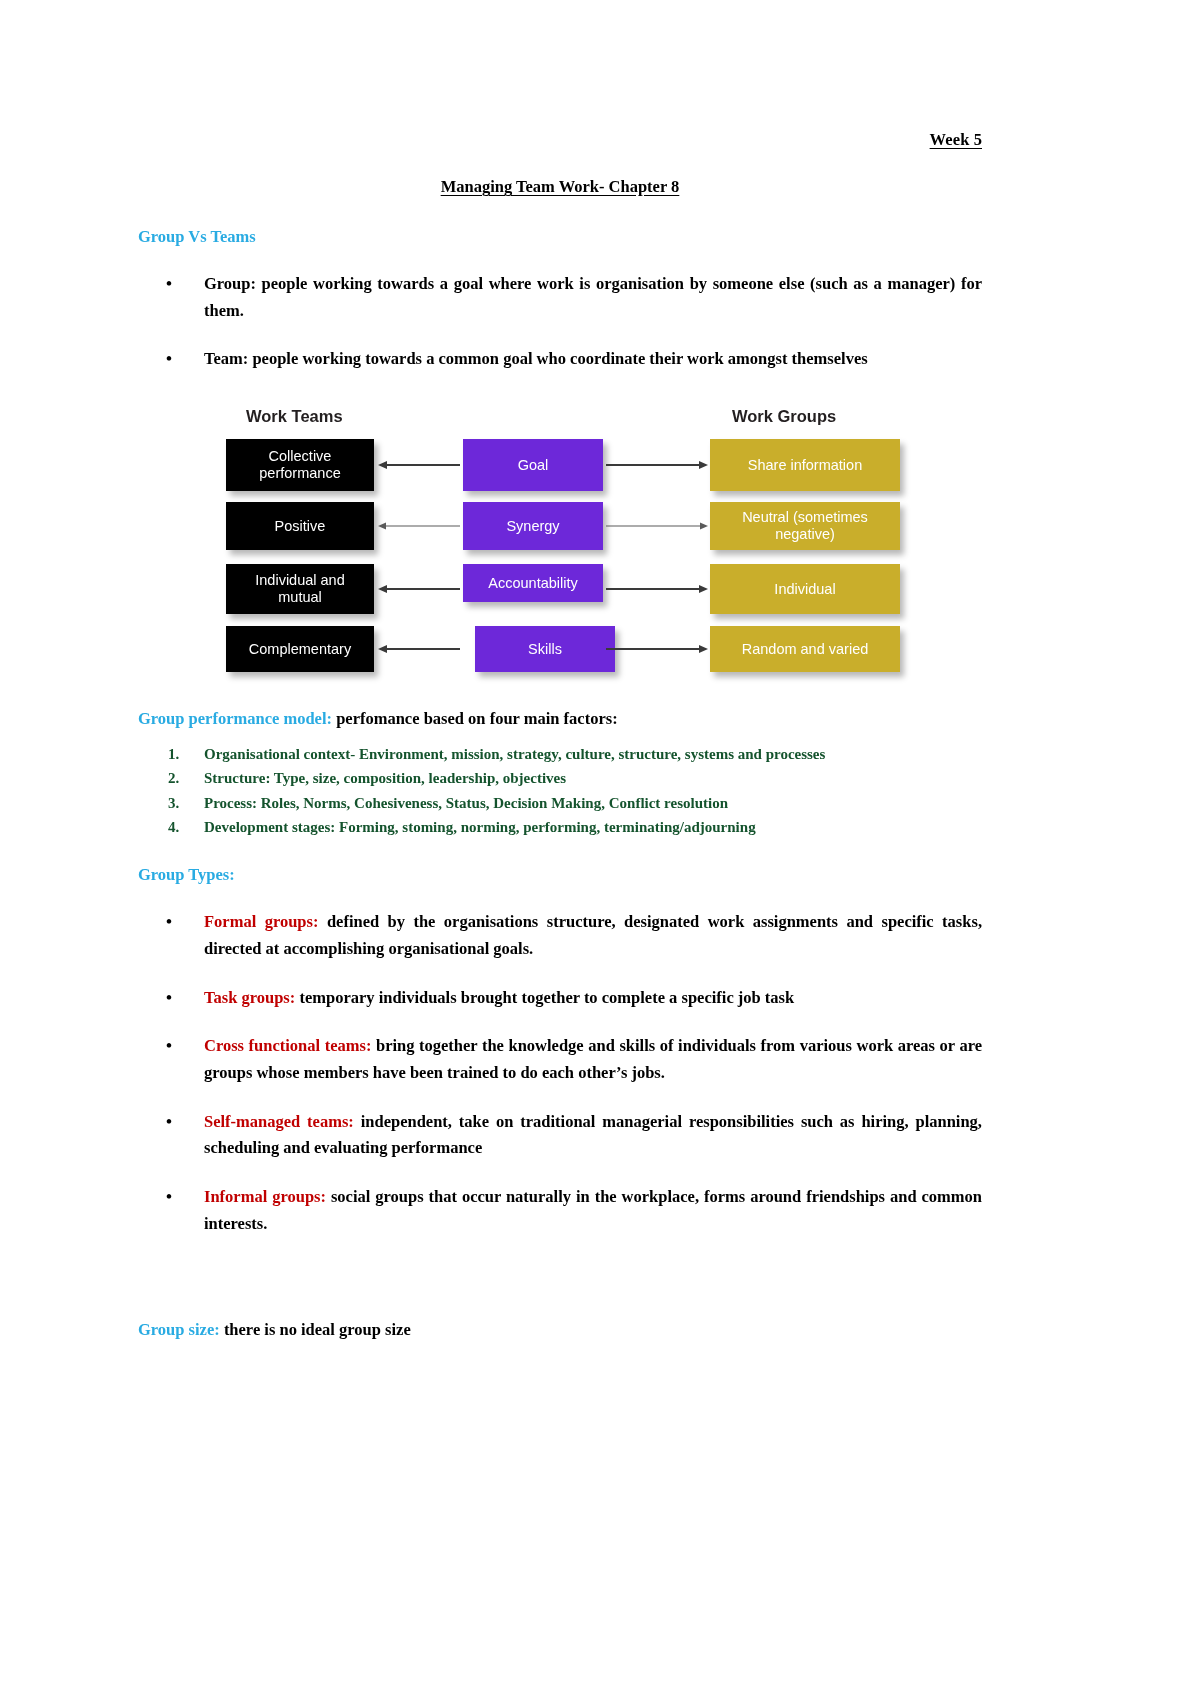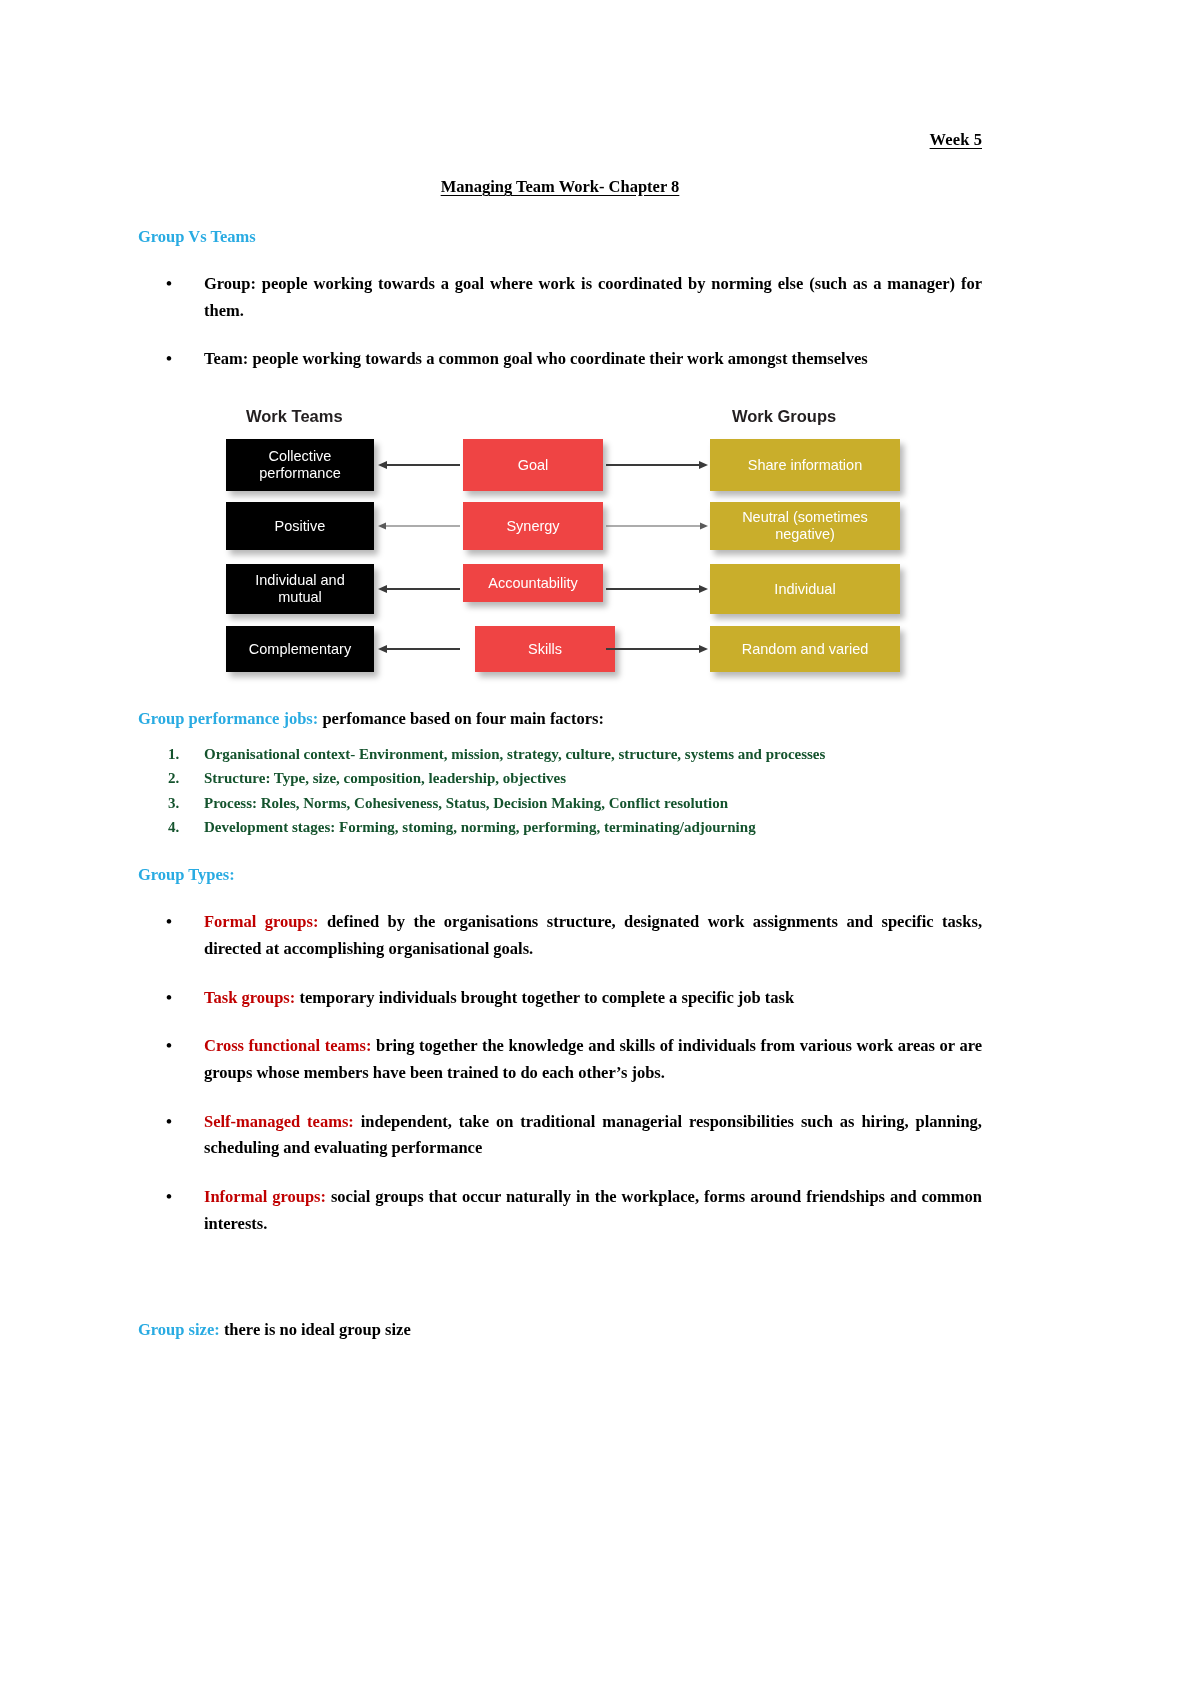--- a/index.html
+++ b/index.html
@@ -149,21 +149,21 @@
     font-size: 14.5px;
     line-height: 1.18;
     box-shadow: 4px 5px 6px rgba(0,0,0,0.28);
     padding: 2px 6px;
   }
   .dbox.left   { left: 88px;  width: 148px; }
   .dbox.center { left: 325px; width: 140px; }
   .dbox.right  { left: 572px; width: 190px; }
 
   .teal   { background: #000000; }
-  .maroon { background: #ef4444; }
+  .maroon { background: #6d28d9; }
   .gold   { background: #C9AE2B; }
 
   .arrow {
     position: absolute;
     height: 12px;
   }
   .arrow svg { display: block; }
 </style>
 </head>
 <body>
@@ -175,21 +175,21 @@
       <span>Week 5</span>
     </div>
 
     <div class="doc-title">
       <span>Managing Team Work- Chapter 8</span>
     </div>
 
     <div class="h-blue">Group Vs Teams</div>
 
     <ul class="bullets">
-      <li>Group: people working towards a goal where work is coordinated by norming else (such as a manager) for them.</li>
+      <li>Group: people working towards a goal where work is organisation by someone else (such as a manager) for them.</li>
       <li>Team: people working towards a common goal who coordinate their work amongst themselves</li>
     </ul>
 
     <div class="diagram">
 
       <div class="col-head left">Work Teams</div>
       <div class="col-head right">Work Groups</div>
 
       <div class="dbox left teal" style="top:32px;  height:52px;">Collective performance</div>
       <div class="dbox center maroon" style="top:32px; height:52px;">Goal</div>
@@ -250,21 +250,21 @@
       </div>
       <div class="arrow" style="left:468px; top:236px; width:102px;">
         <svg width="102" height="12" viewBox="0 0 102 12">
           <line x1="0" y1="6" x2="95" y2="6" stroke="#3A3A3A" stroke-width="1.8"></line>
           <polygon points="102,6 93,2 93,10" fill="#3A3A3A"></polygon>
         </svg>
       </div>
     </div>
 
     <div class="h-mixed">
-      <span class="blue">Group performance jobs:</span><span class="black"> perfomance based on four main factors:</span>
+      <span class="blue">Group performance model:</span><span class="black"> perfomance based on four main factors:</span>
     </div>
 
     <ol class="numbered">
       <li>Organisational context- Environment, mission, strategy, culture, structure, systems and processes</li>
       <li>Structure: Type, size, composition, leadership, objectives</li>
       <li>Process: Roles, Norms, Cohesiveness, Status, Decision Making, Conflict resolution</li>
       <li>Development stages: Forming, stoming, norming, performing, terminating/adjourning</li>
     </ol>
 
     <div class="h-blue tight">Group Types:</div>

